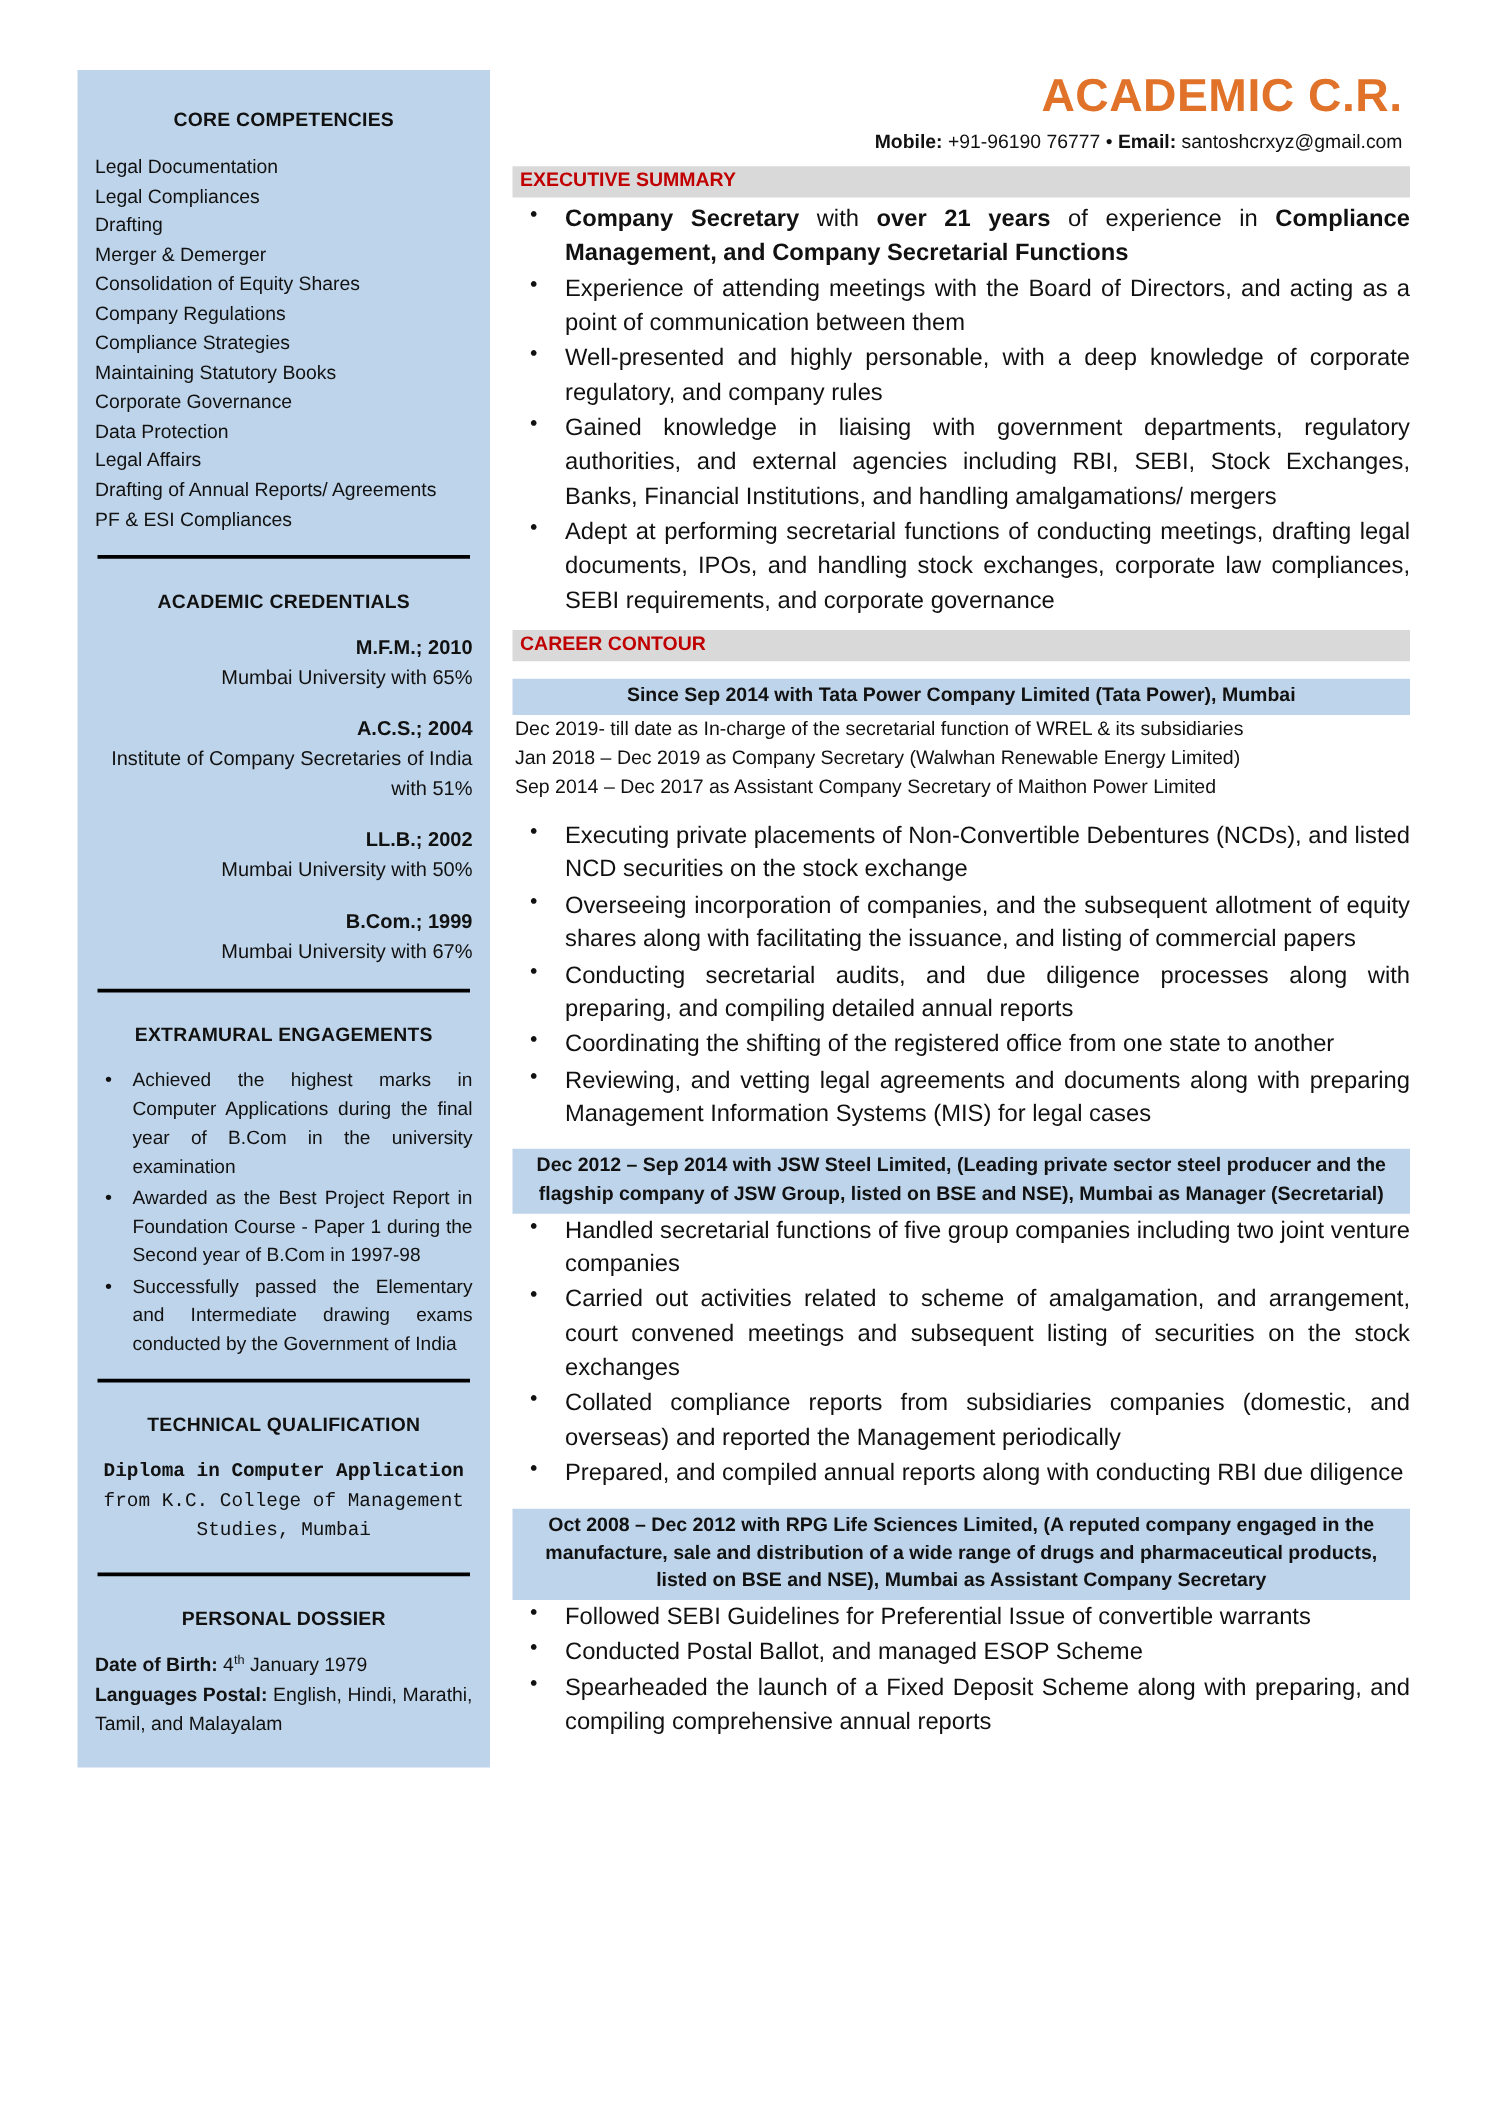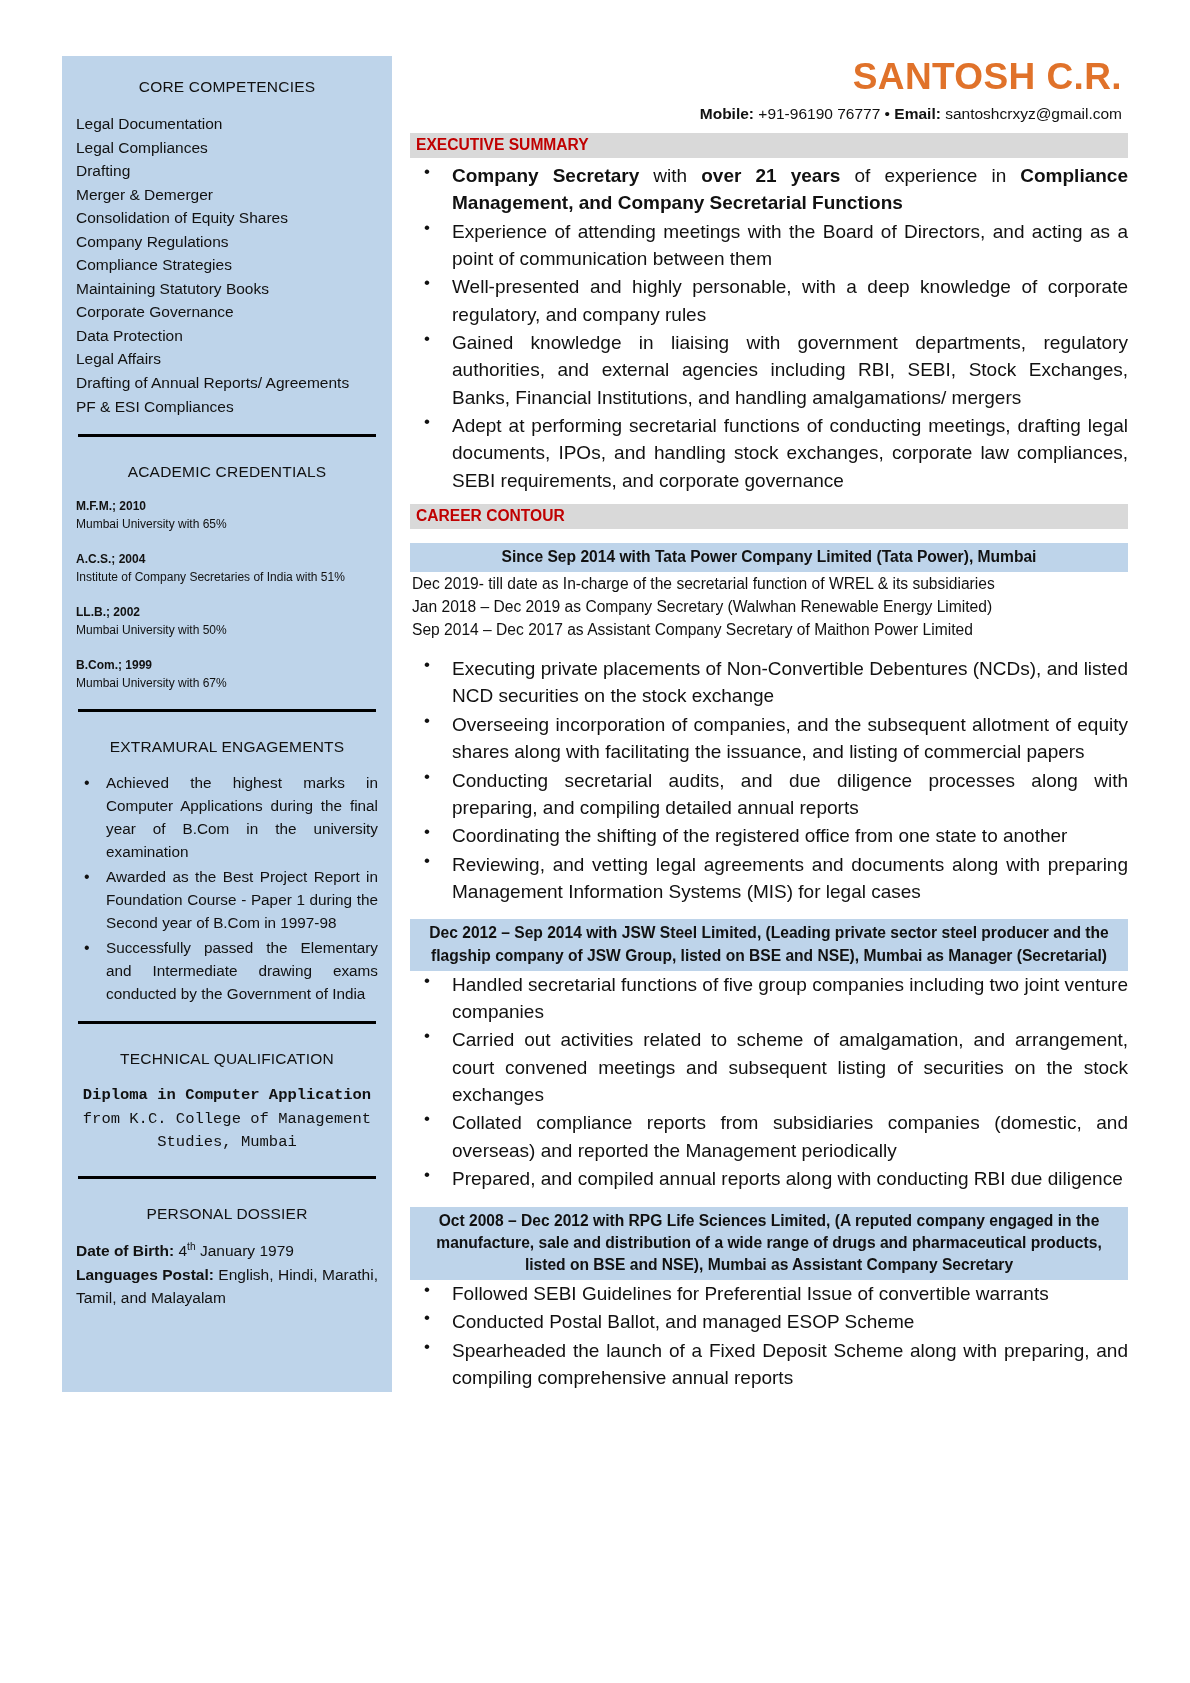--- a/index.html
+++ b/index.html
@@ -1,26 +1,26 @@
 <!DOCTYPE html>
 <html><head>
 <meta charset="utf-8">
 <style>
   html,body{margin:0;padding:0;background:#fff;}
   body{width:1190px;height:1683px;font-family:"Liberation Sans",sans-serif;color:#111;}
   .page{position:relative;width:1190px;height:1683px;background:#fff;}
   .cols{display:flex;padding:56px 62px 0 62px;box-sizing:border-box;}
   
   .sidebar{width:330px;flex:0 0 330px;background:#bed4ea;padding:12px 14px 22px 14px;box-sizing:border-box;}
-  .side-head{text-align:center;font-weight:normal;font-size:15.5px;letter-spacing:.2px;margin:10px 0 16px 0;}
+  .side-head{text-align:center;font-weight:bold;font-size:15.5px;letter-spacing:.2px;margin:20px 0 16px 0;}
   .side-head.tight{margin-top:26px;}
   .comp-list{font-size:15.5px;line-height:1.52;}
   .comp-list div{white-space:nowrap;}
   .hr{border:none;border-top:3px solid #000;margin:16px 2px 4px 2px;}
-  .edu{font-size:12px;line-height:1.5;margin-bottom:17px;}
+  .edu{font-size:16px;line-height:1.5;margin-bottom:17px;text-align:right;}
   .edu b{font-weight:bold;}
   .side-ul{margin:0;padding:0;list-style:none;font-size:15.3px;line-height:1.5;text-align:justify;}
   .side-ul li{position:relative;padding-left:30px;margin-bottom:2px;}
   .side-ul li:before{content:"\2022";position:absolute;left:8px;top:-1px;font-size:16px;}
   .tech{font-size:15.5px;line-height:1.5;text-align:center;font-family:Liberation Mono, monospace;}
   .tech b{font-weight:bold;}
   .dossier{font-size:15.5px;line-height:1.52;text-align:justify;}
   .dossier b{font-weight:bold;margin-top:12px;}
   sup{font-size:.66em;vertical-align:super;}
   
@@ -100,21 +100,21 @@
         </div>
         <div>
           <b>Languages Postal:</b><span> English, Hindi, Marathi, Tamil, and Malayalam</span>
         </div>
       </div>
 
     </aside>
 
     <main class="main">
 
-      <div class="name">SANTOSH C.R.</div>
+      <div class="name">ACADEMIC C.R.</div>
 
       <div class="contact">
         <b>Mobile:</b>
         <span>+91-96190 76777</span>
         <span>•</span>
         <b>Email:</b>
         <span>santoshcrxyz@gmail.com</span>
       </div>
 
 

